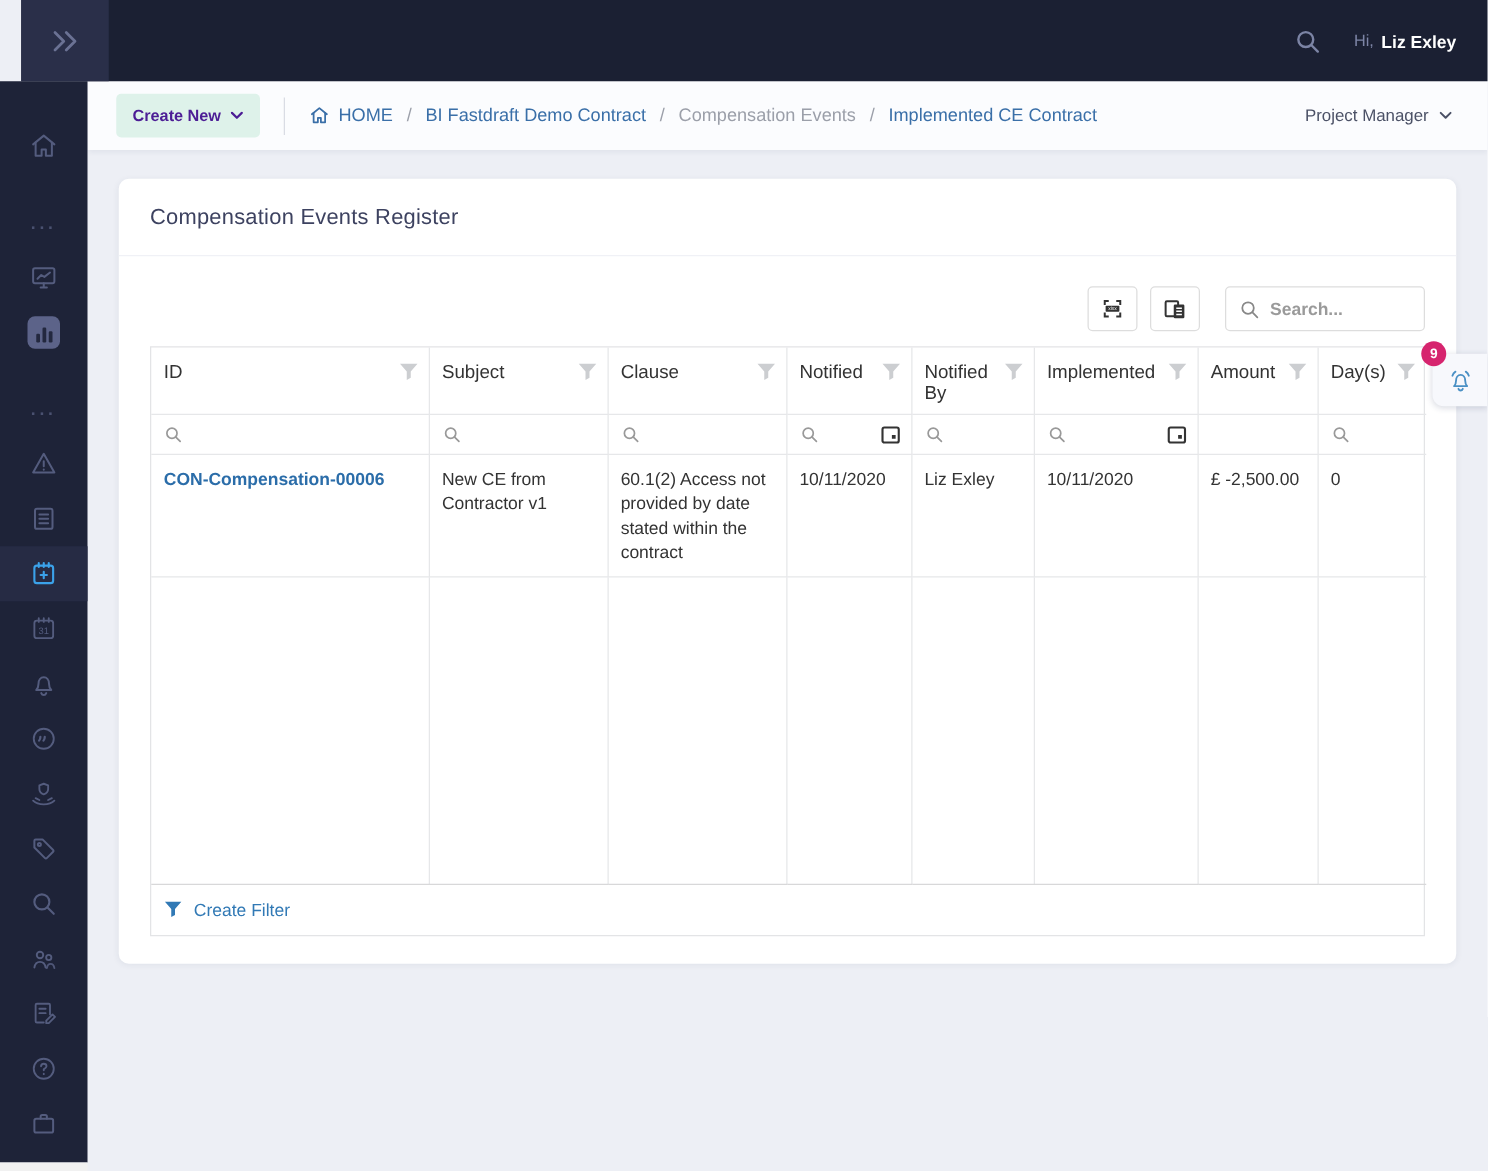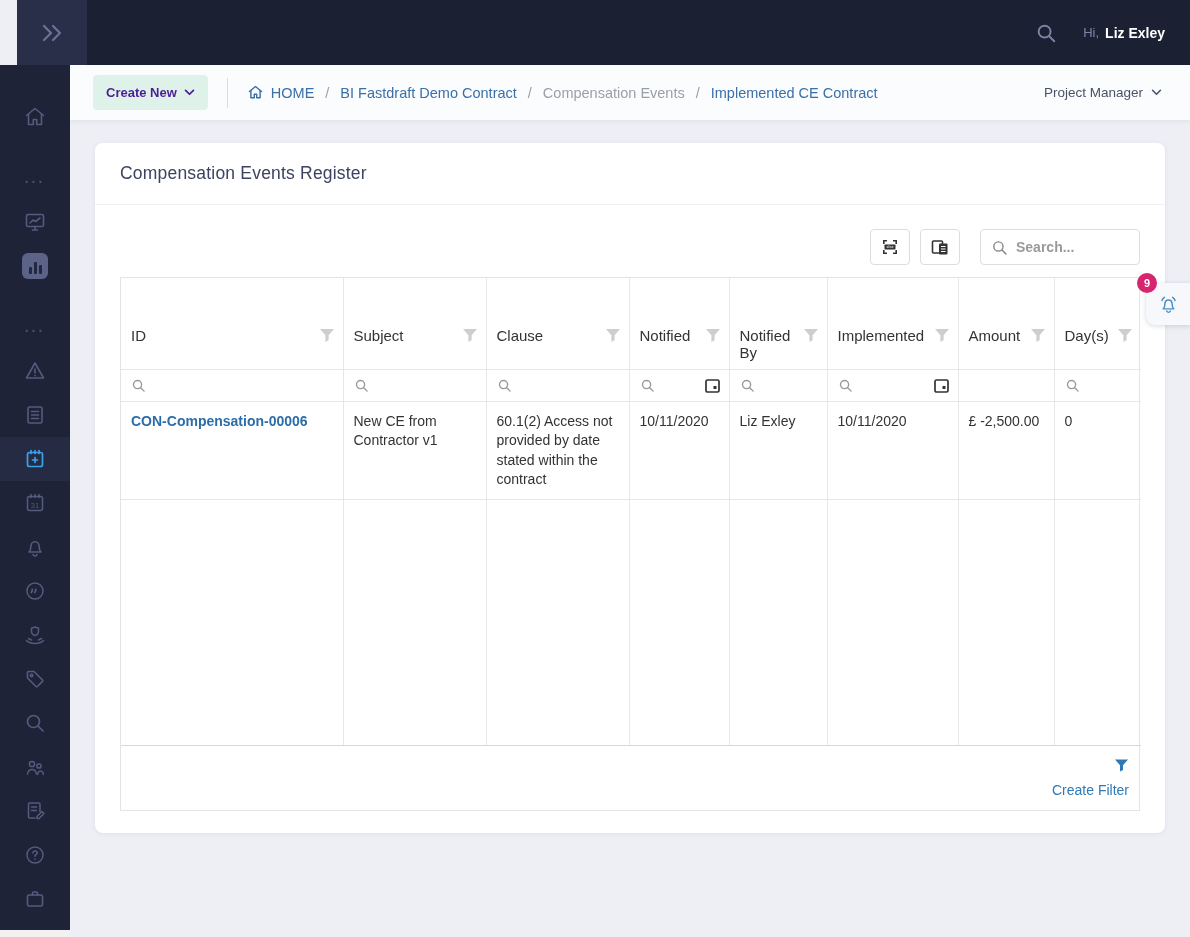--- a/index.html
+++ b/index.html
@@ -54,34 +54,34 @@
   .search-box svg { width:17px; height:17px; color:#888; flex:0 0 auto; }
   .search-box input { border:none; outline:none; width:100%; font-family:inherit; font-size:14px; color:#333; background:transparent;font-weight:bold; }
   .search-box input::placeholder { color:#9a9a9a; }
 
   
   .dx-grid { border:1px solid #e3e4e6; width:1020px; }
   table.grid { width:100%; border-collapse:collapse; table-layout:fixed; }
   table.grid td, table.grid th { border-right:1px solid #e6e7e9; border-bottom:1px solid #e6e7e9; vertical-align:top; text-align:left; font-weight:normal; }
   table.grid td:last-child, table.grid th:last-child { border-right:none; }
   .hcell { padding:11px 8px 8px 10px; font-size:15px; color:#333; height:53px; }
-  .hcell-inner { display:flex; justify-content:space-between; align-items:flex-start; gap:4px;margin-top:38px; }
+  .hcell-inner { display:flex; justify-content:space-between; align-items:flex-start; gap:4px; }
   .funnel { width:16px; height:15px; color:#ccced1; flex:0 0 auto; cursor:pointer; margin-top:1px; }
   .fcell { height:31px; padding:0 8px 0 10px; }
   .fcell-inner { display:flex; align-items:center; justify-content:space-between; height:31px; }
   .fcell svg.mag { width:15px; height:15px; color:#999; cursor:pointer; }
   .fcell svg.cal { width:17px; height:17px; color:#333; cursor:pointer; }
   .dcell { padding:10px 8px 10px 10px; font-size:14px; color:#333; line-height:1.38; }
   .row-1 td { height:72px; }
   .row-2 td { height:90px; }
   .id-link { color:#2b6da9; font-weight:bold; text-decoration:none; cursor:pointer; }
   .empty-row td { height:246px; border-bottom:none; }
   table.grid tr.last-body td { border-bottom:1px solid #d8d8d9; }
   .count-row { padding:14px 10px; font-size:14px; font-weight:bold; color:#333; border-bottom:1px solid #e6e7e9; }
-  .filter-builder-row { padding:12px 10px; display:flex; align-items:flex-end; gap:9px; cursor:pointer;flex-direction:column; }
+  .filter-builder-row { padding:12px 10px; display:flex; align-items:flex-start; gap:9px; cursor:pointer; }
   .filter-builder-row svg { width:15px; height:15px; color:#3179b5; }
   .filter-builder-row span { color:#3179b5; font-size:14px; }
 
   
   .notif-fab { position:absolute; top:283px; right:0; width:44px; height:42px; background:#f7f8fc; border-radius:9px 0 0 9px; box-shadow:0 1px 5px rgba(40,50,90,0.18); display:flex; align-items:center; justify-content:center; cursor:pointer; z-index:40; }
   .notif-fab svg { width:21px; height:21px; color:#4a90c4; }
   .notif-badge { position:absolute; top:-10px; left:-9px; width:20px; height:20px; border-radius:50%; background:#d6246e; color:#fff; font-size:11px; font-weight:bold; display:flex; align-items:center; justify-content:center; }
 </style>
 </head>
 <body>

